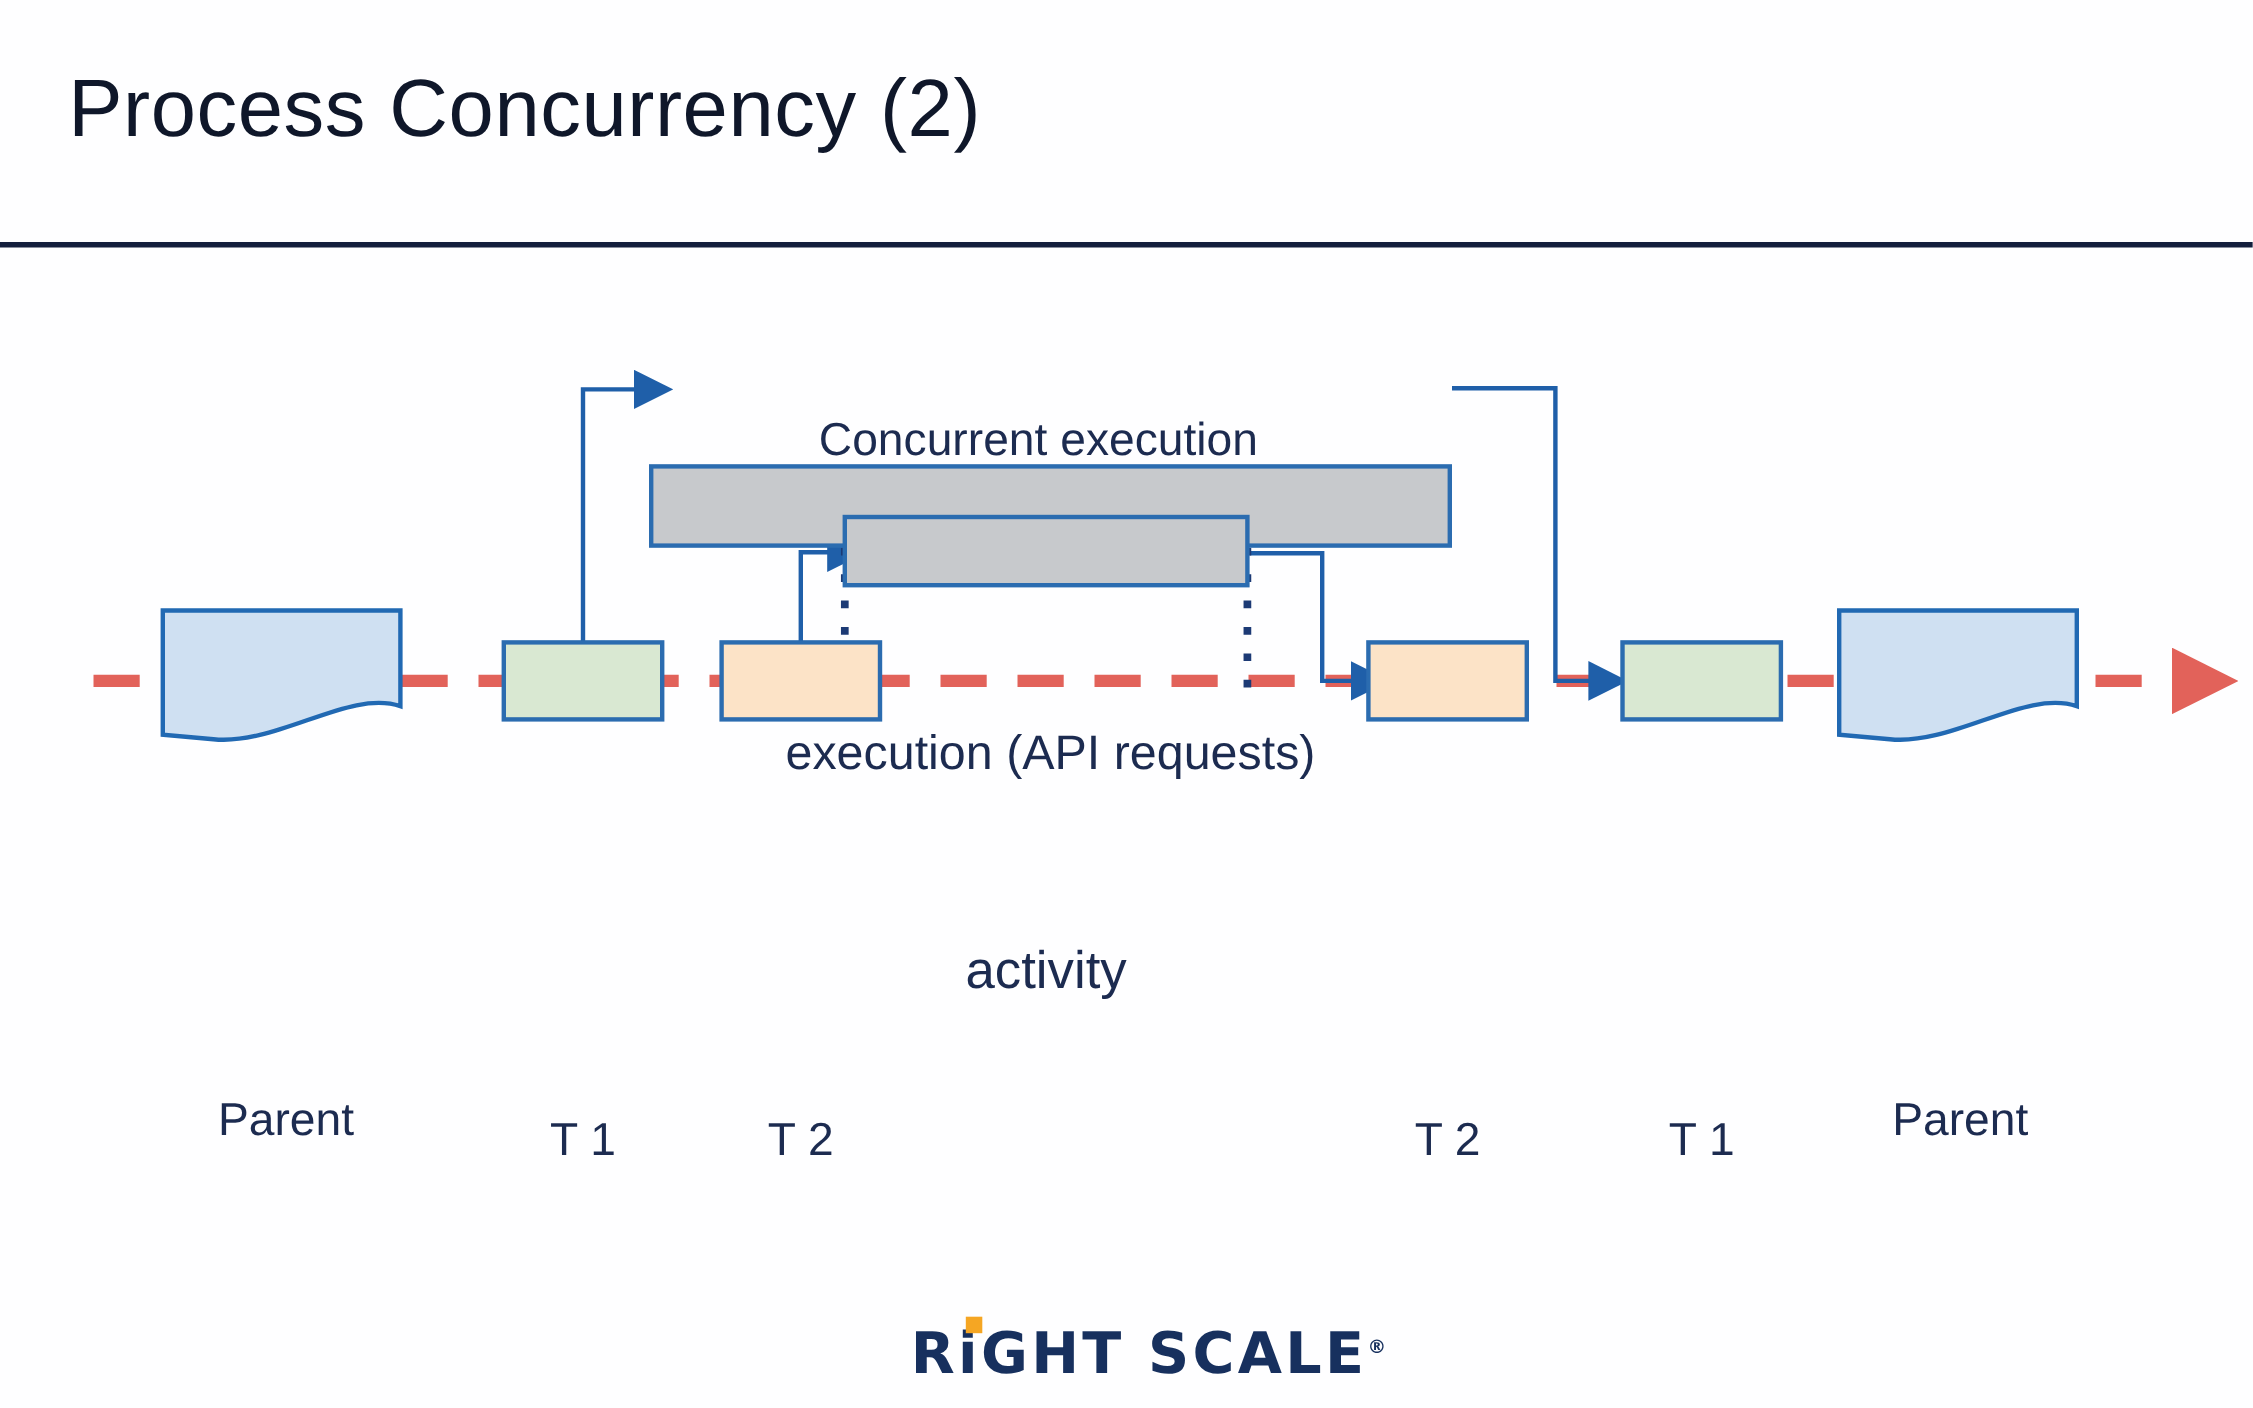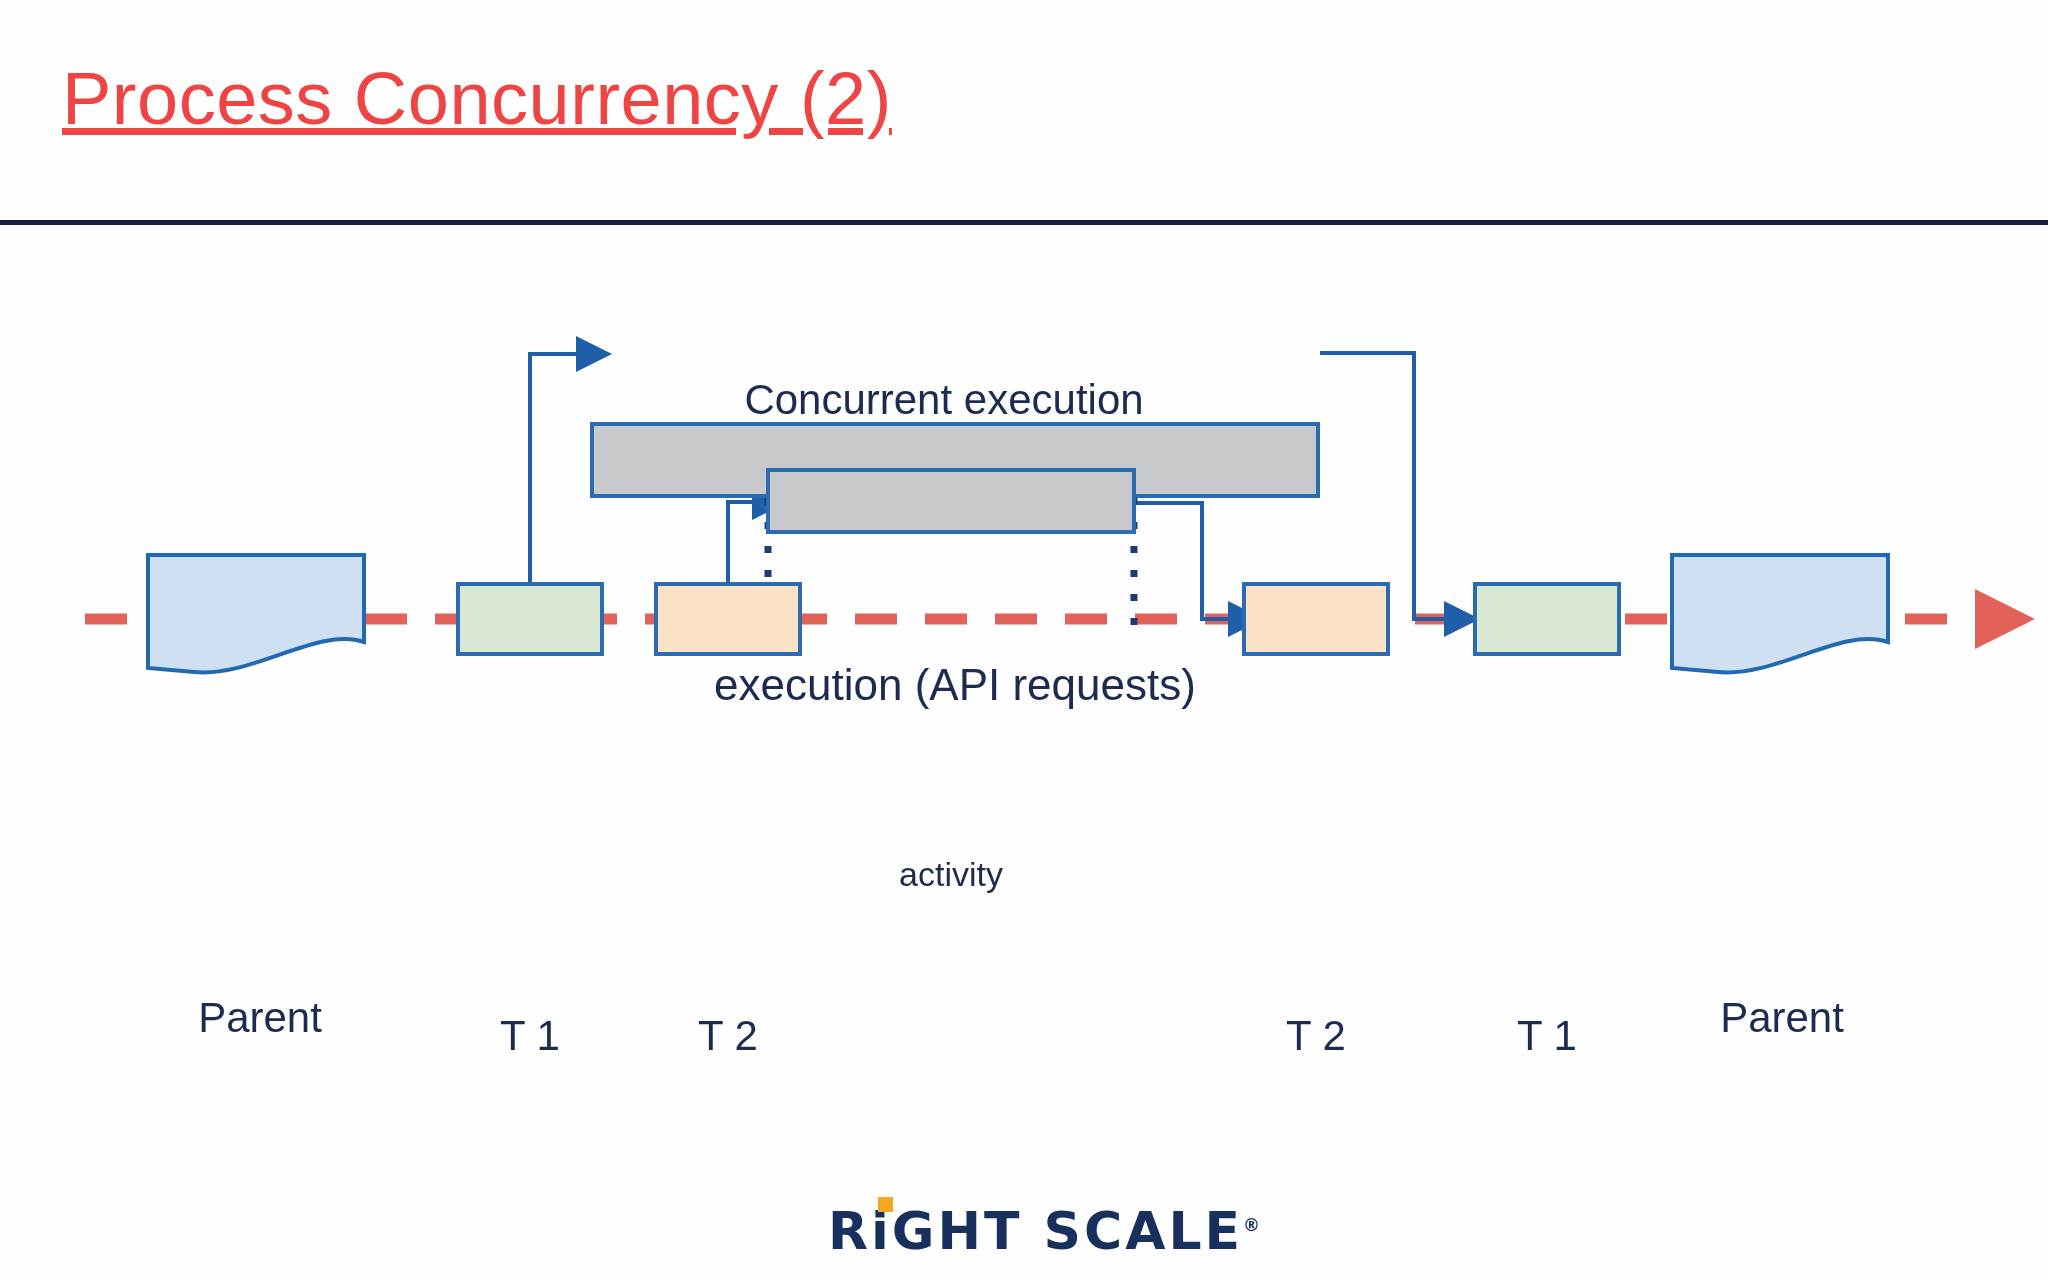--- a/index.html
+++ b/index.html
@@ -16,24 +16,23 @@
     background: #fefeff;
   }
 
   
   #slide-title {
     position: absolute;
     left: 62px;
     top: 62px;
     font-size: 74px;
     line-height: 1.0;
-    color: #ef4444;
+    color: #0f172a;
     letter-spacing: 0.5px;
     white-space: nowrap;
-    text-decoration: underline;
   }
   #title-rule {
     position: absolute;
     left: 0;
     top: 220px;
     width: 2048px;
     height: 5px;
     background: #141f3d;
   }
 
@@ -68,21 +67,21 @@
   #lbl-activity-api {
     left: 592px;
     top: 434px;
     width: 726px;
     font-size: 44px;
   }
   #lbl-activity {
     left: 768px;
     top: 629px;
     width: 366px;
-    font-size: 34px;
+    font-size: 48px;
   }
   #lbl-parent-left {
     left: 150px;
     top: 768px;
     width: 220px;
     font-size: 42px;
   }
   #lbl-t1-left {
     left: 458px;
     top: 786px;

